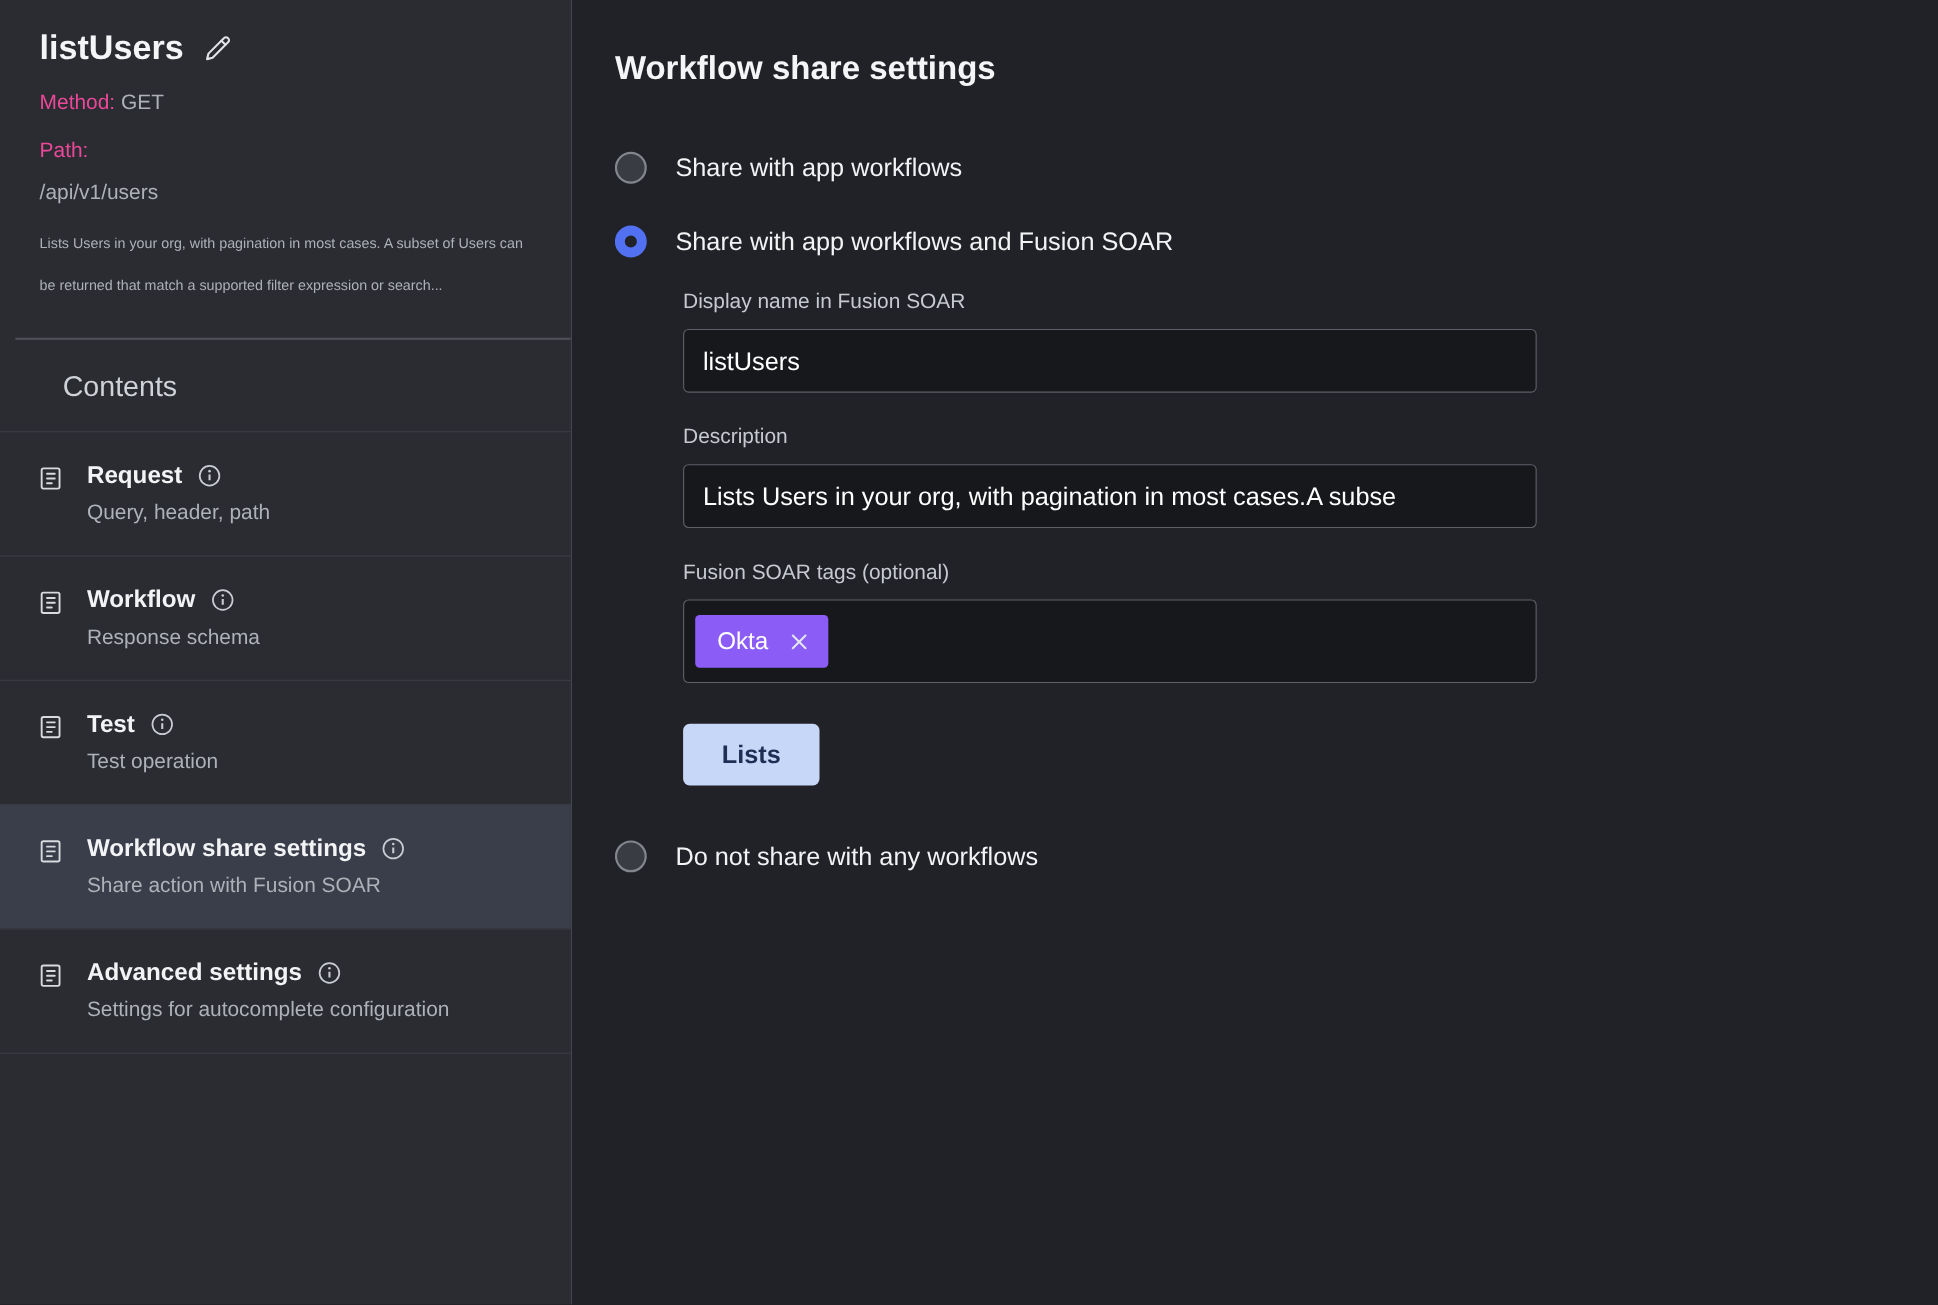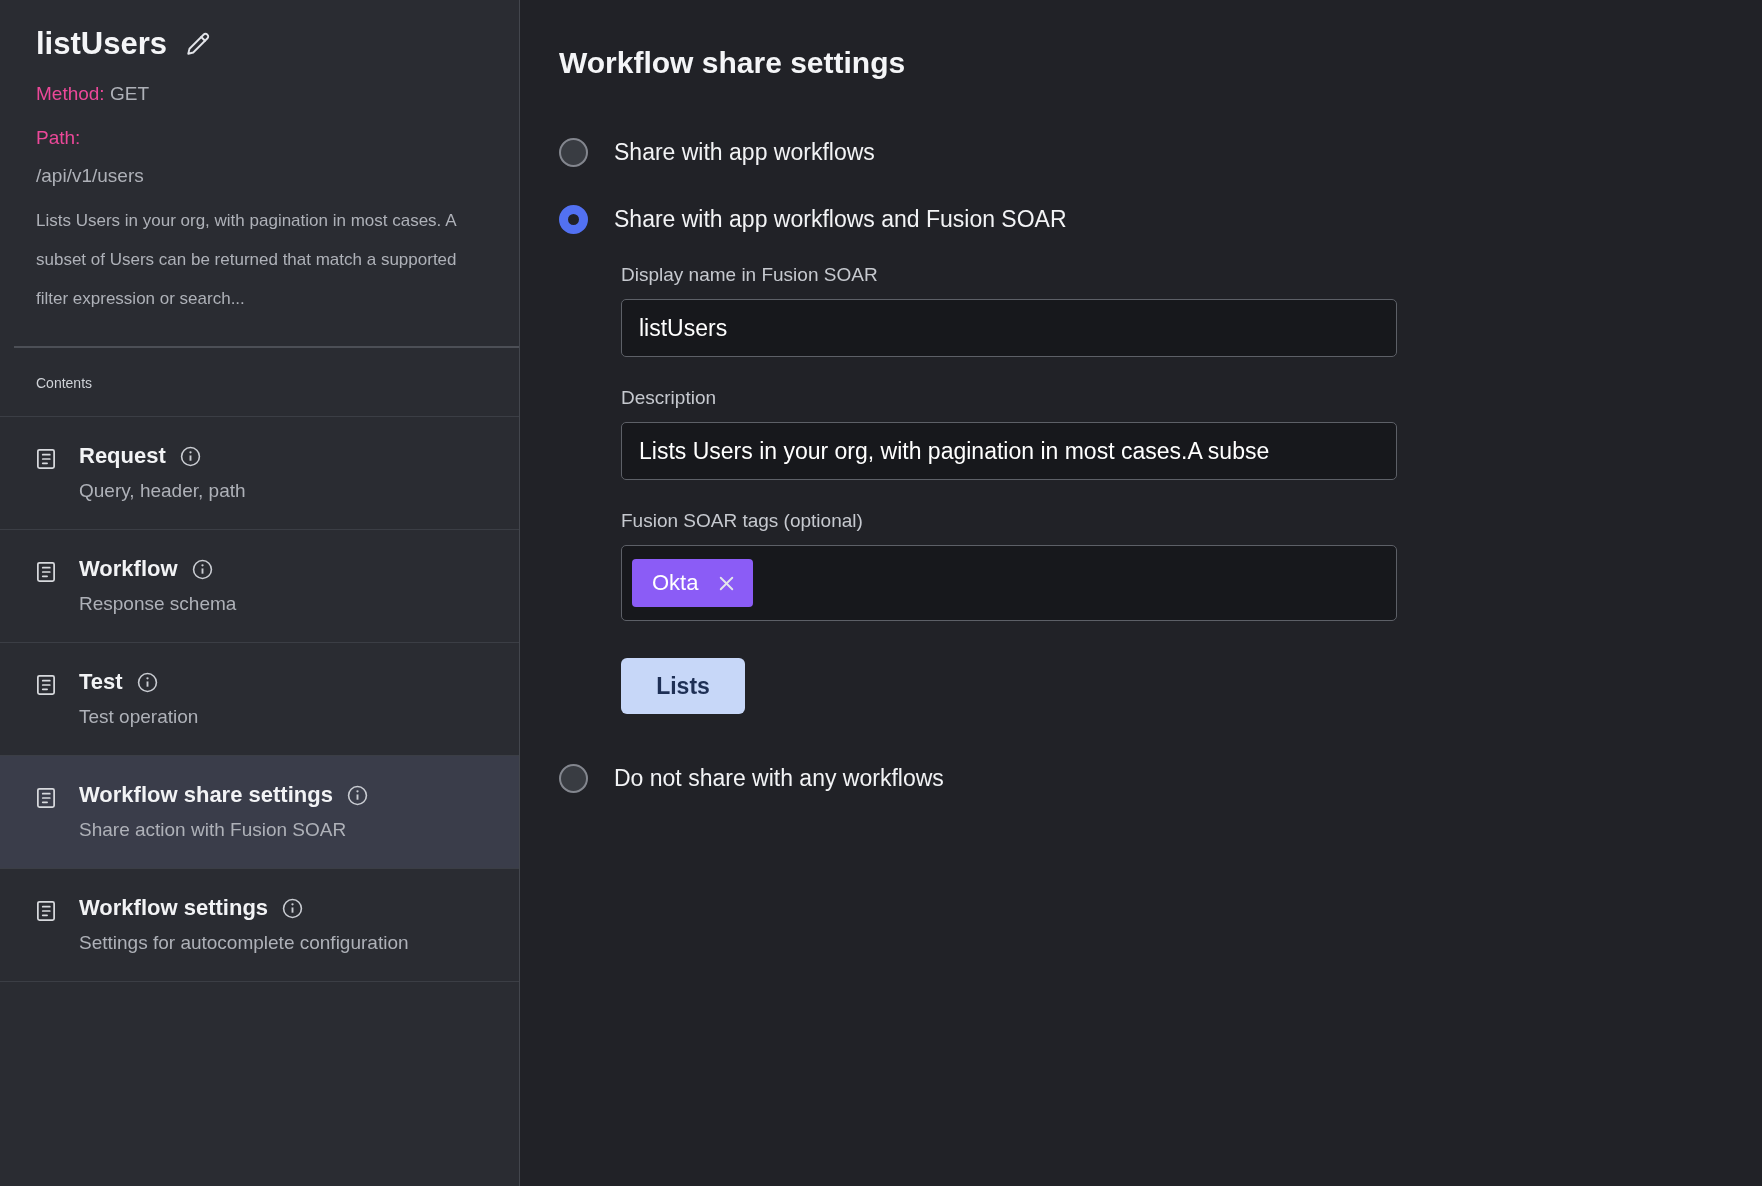--- a/index.html
+++ b/index.html
@@ -22,24 +22,24 @@
   }
   .sidebar-head { padding: 26px 40px 4px 36px; }
   .title-row { display: flex; align-items: center; gap: 16px; }
   .sidebar-title { margin: 0; font-size: 31px; font-weight: 700; color: #f4f5f7; }
   .icon-btn { display: inline-flex; cursor: pointer; color: #e2e4e9; }
 
   .meta-line { margin-top: 20px; font-size: 19px; line-height: 24px; }
   .meta-label { color: #ec4899; font-weight: 400; }
   .meta-value { color: #aeb1b8; font-weight: 400; }
   .path-value { margin-top: 15px; font-size: 19px; color: #aeb1b8; }
-  .description { margin: 14px 0 6px; font-size: 17px; line-height: 39px; color: #aeb1b8; max-width: 445px; }
+  .description { margin: 14px 0 6px; font-size: 13px; line-height: 39px; color: #aeb1b8; max-width: 445px; }
 
   .head-divider { border-top: 2px solid #4c4f56; margin: 18px 0 0 14px; }
-  .contents-row { padding: 27px 36px 25px; font-size: 14px; color: #cfd2d7; }
+  .contents-row { padding: 27px 57px 25px; font-size: 26px; color: #cfd2d7; }
 
   .items { display: flex; flex-direction: column; flex: 1; }
   .item {
     display: flex; gap: 20px;
     padding: 26px 20px 27px 33px;
     border-top: 1px solid #3b3e45;
     cursor: pointer;
   }
   .item.selected { background: #3a3d4a; }
   .item-icon { color: #d8dade; margin-top: 3px; }
@@ -239,21 +239,21 @@
         <span class="item-icon">
           <svg width="26" height="26" viewBox="0 0 24 24" fill="none" stroke="currentColor" stroke-width="1.6" stroke-linecap="round">
             <rect x="4.5" y="3.5" width="15" height="17" rx="1.5"></rect>
               <line x1="9" y1="8" x2="15.5" y2="8"></line>
               <line x1="9" y1="12" x2="15.5" y2="12"></line>
               <line x1="9" y1="16" x2="13" y2="16"></line>
           </svg>
         </span>
         <div class="item-text">
           <div class="item-title">
-            <span>Workflow settings</span>
+            <span>Advanced settings</span>
             <span class="info-icon-wrap">
               <svg width="21" height="21" viewBox="0 0 20 20">
                   <circle cx="10" cy="10" r="8.5" fill="none" stroke="currentColor" stroke-width="1.5"></circle>
                   <line x1="10" y1="9" x2="10" y2="14" stroke="currentColor" stroke-width="1.8"></line>
                   <circle cx="10" cy="6" r="1.1" fill="currentColor"></circle>
                 </svg>
             </span>
           </div>
           <div class="item-sub">Settings for autocomplete configuration</div>
         </div>

